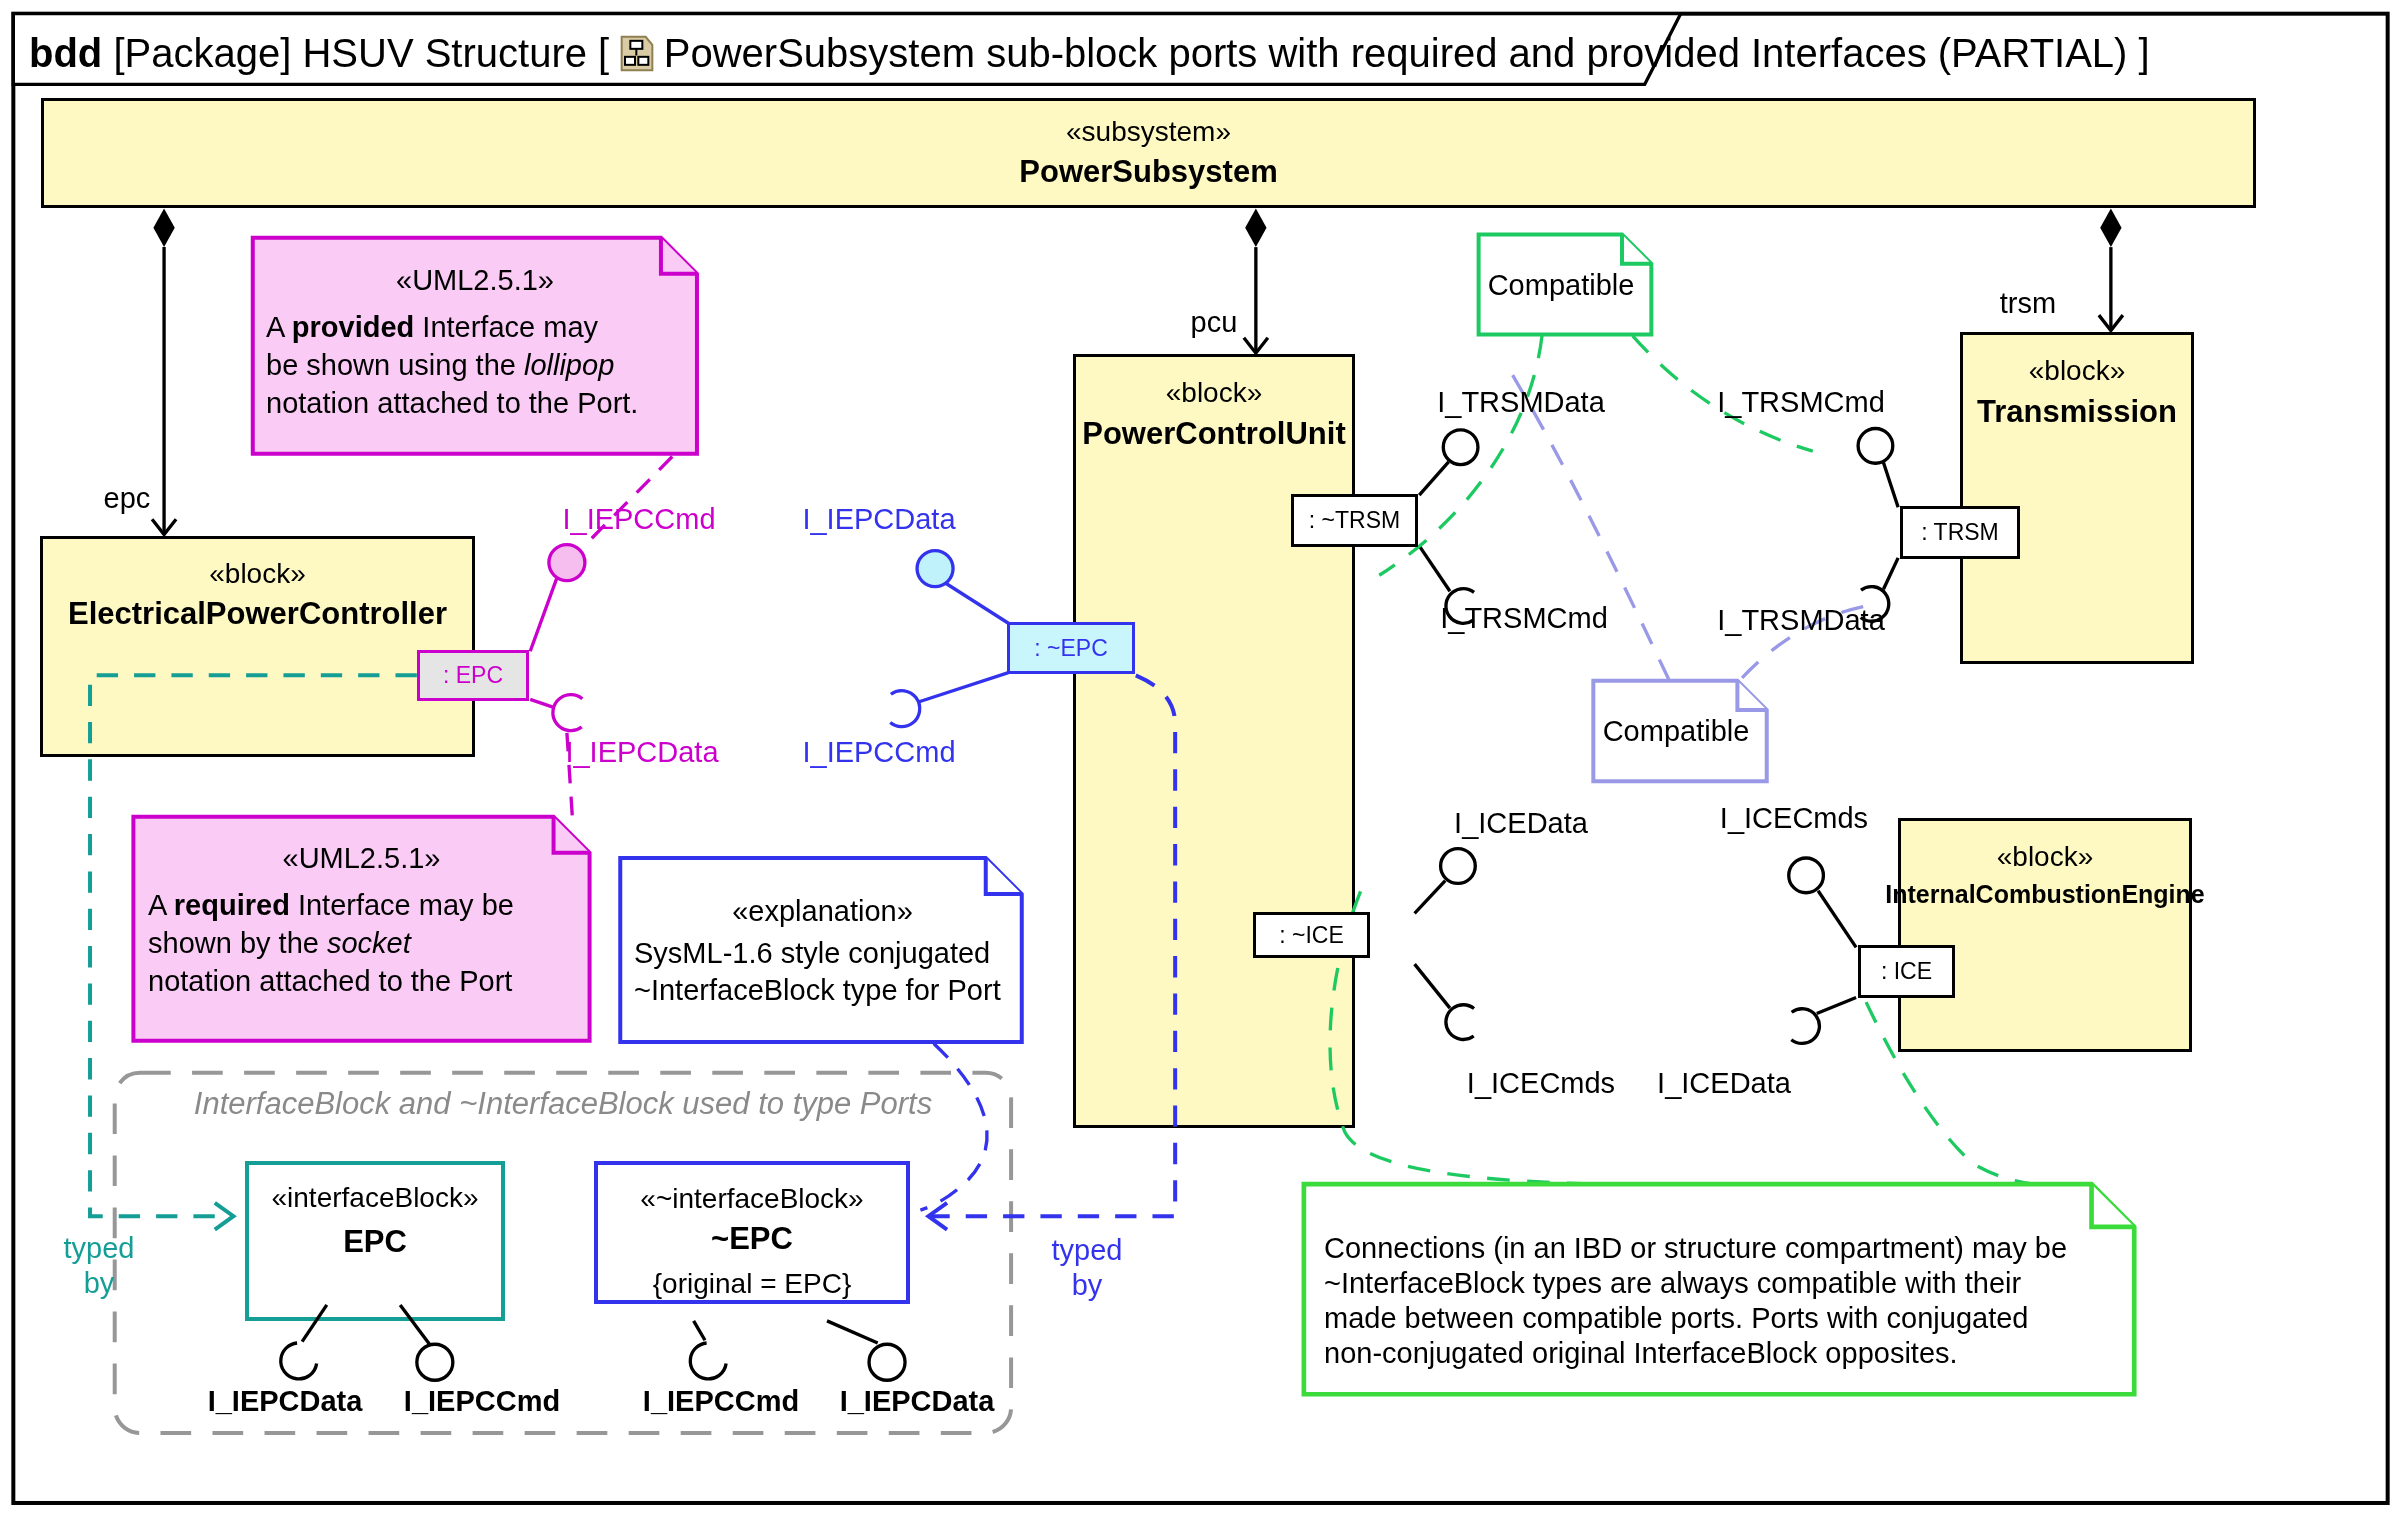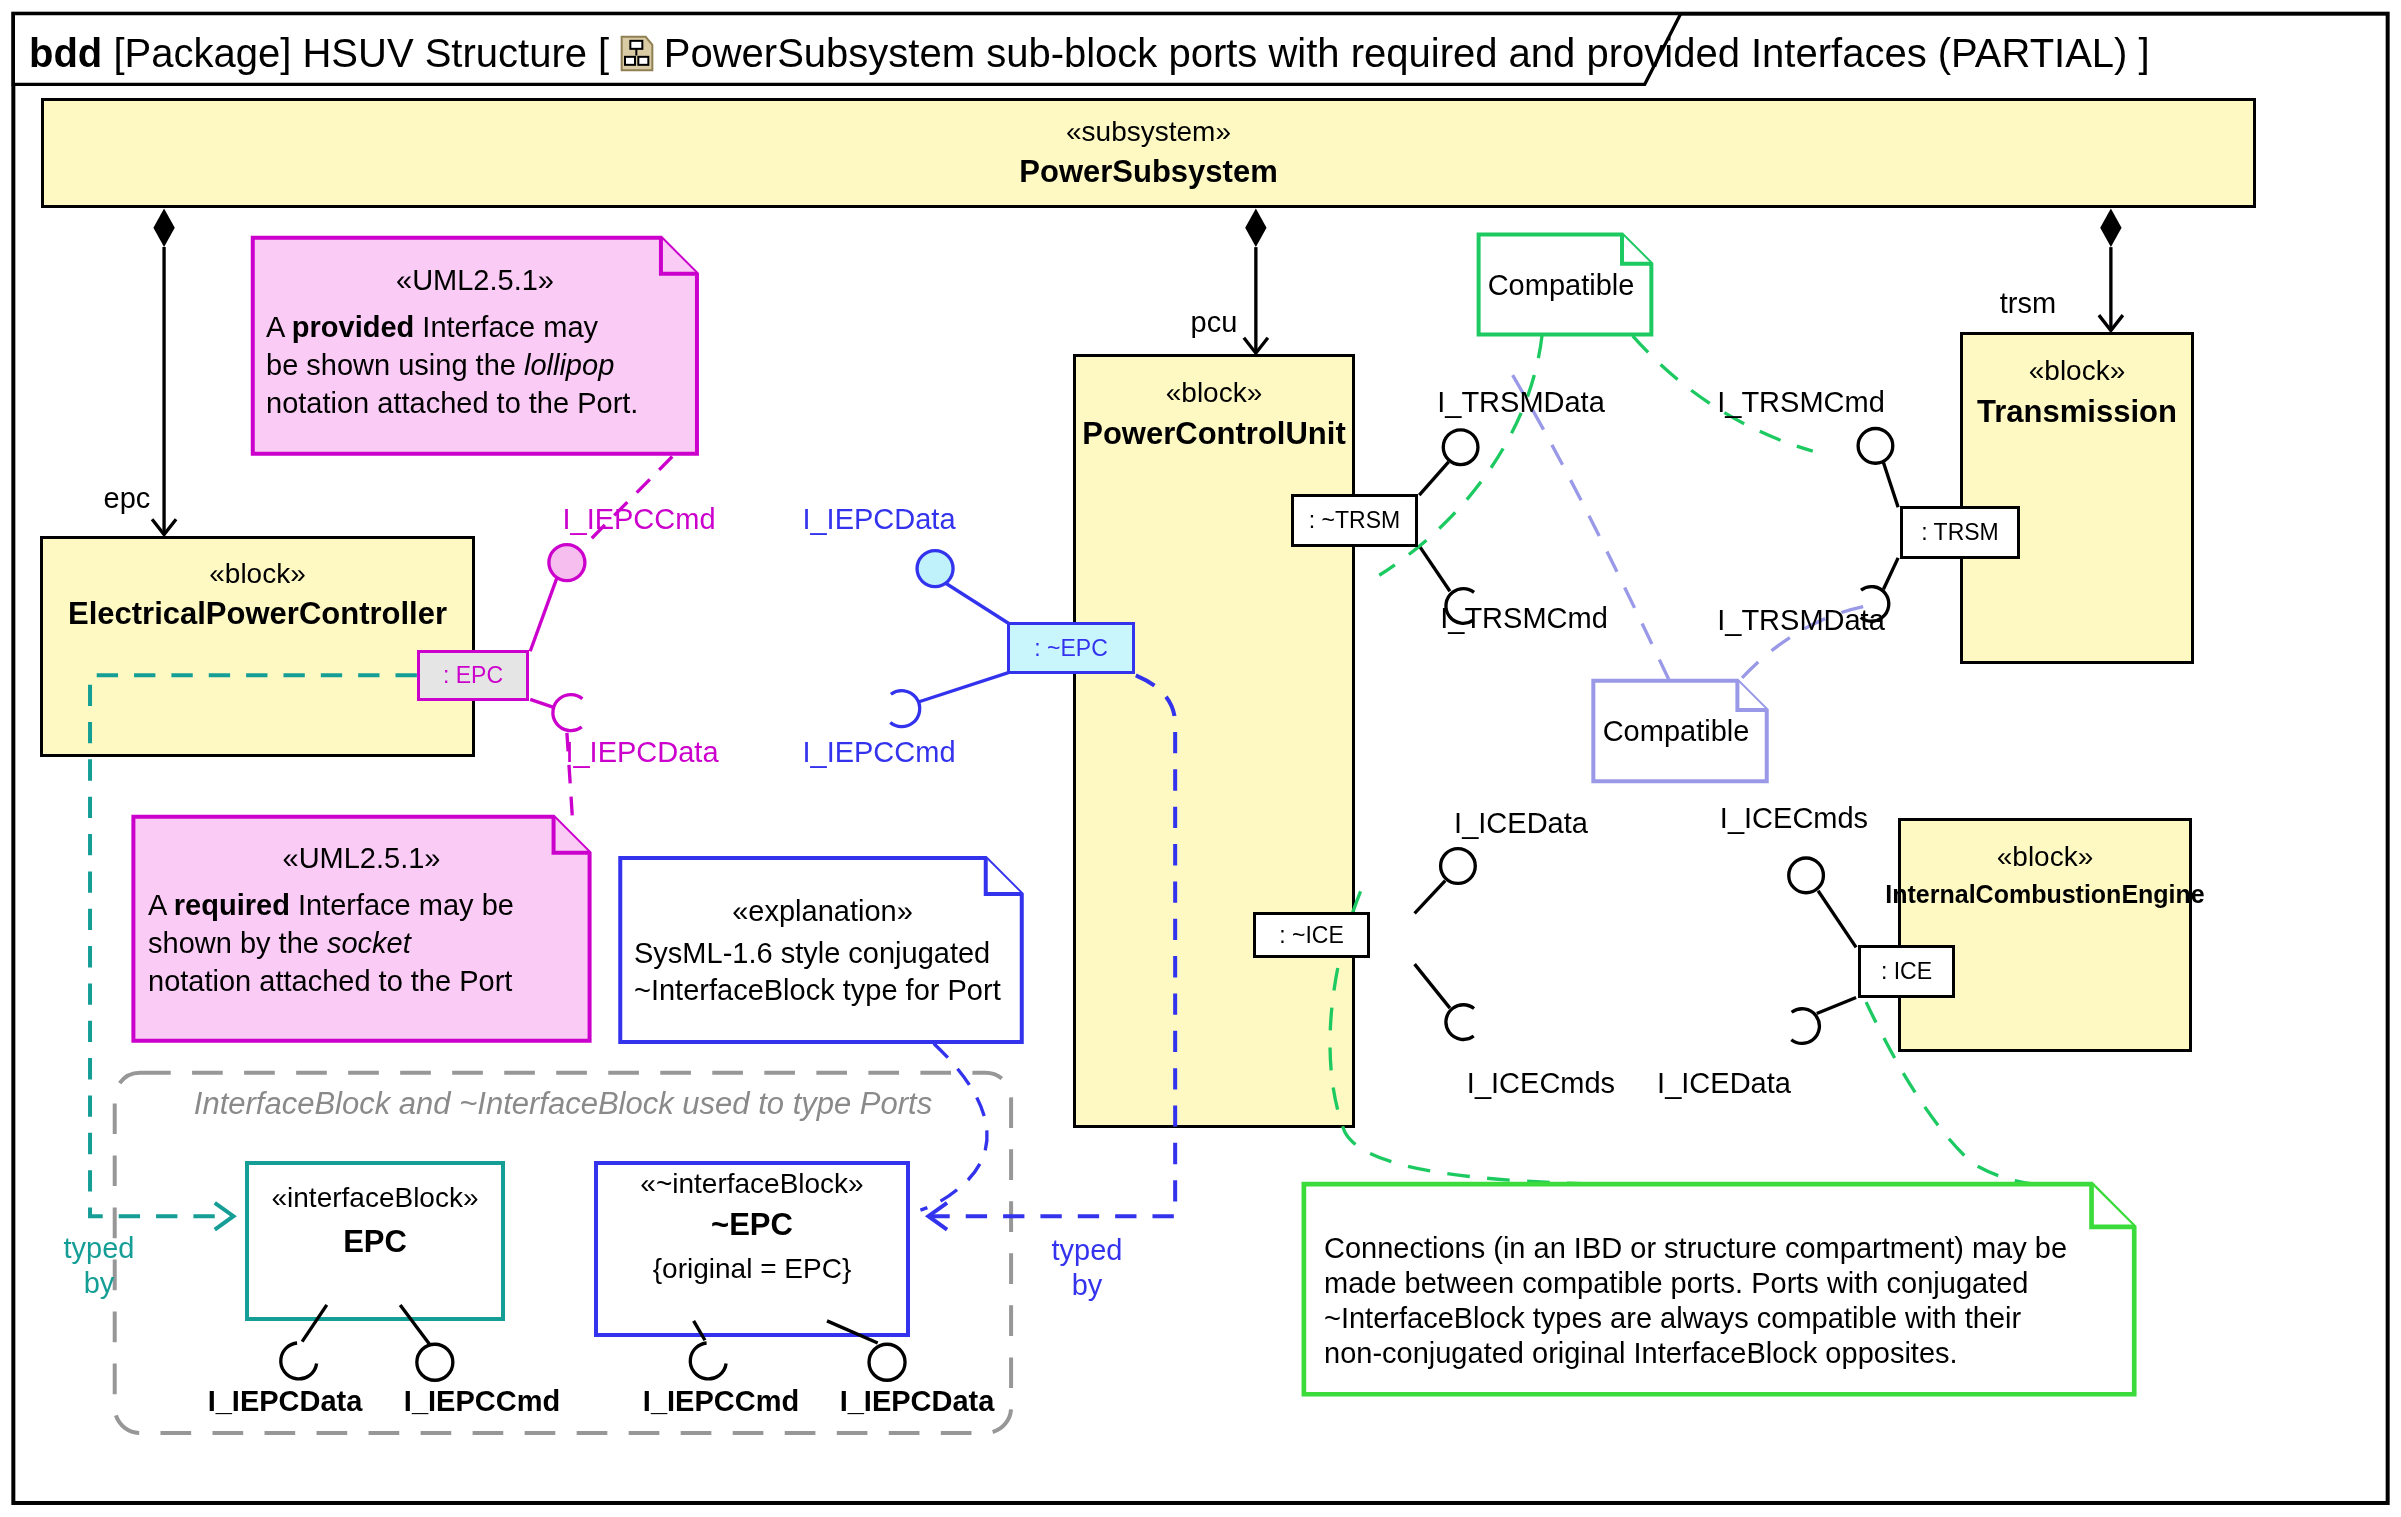--- a/index.html
+++ b/index.html
@@ -168,21 +168,21 @@
 
 <div class="block" style="left:1898px;top:818px;width:294px;height:234px;padding-top:20px;">
   <div class="st">«block»</div>
   <div class="nm" style="font-size:25px;">InternalCombustionEngine</div>
 </div>
 
 <div class="ifblock" style="left:245px;top:1145px;width:260px;height:160px;border:4px solid #149E96;padding-top:17.3px;">
   <div class="st" style="font-size:28px;">«interfaceBlock»</div>
   <div class="nm" style="font-size:31px;font-weight:bold;margin-top:9.3px;">EPC</div>
 </div>
-<div class="ifblock" style="left:594px;top:1145px;width:316px;height:176px;border:4px solid #3333EE;padding-top:3px;">
+<div class="ifblock" style="left:594px;top:1145px;width:316px;height:143px;border:4px solid #3333EE;padding-top:3px;justify-content:flex-end;">
   <div class="st" style="font-size:28px;">«~interfaceBlock»</div>
   <div class="nm" style="font-size:31px;font-weight:bold;margin-top:6.7px;">~EPC</div>
   <div style="font-size:28px;margin-top:10.7px;">{original = EPC}</div>
 </div>
 
 <div class="port" style="left:417px;top:650px;width:112px;height:51px;border-color:#CC00CC;color:#CC00CC;background:#e5e5e5;">
     <span>: EPC</span>
   </div>
 <div class="port" style="left:1007px;top:622px;width:128px;height:52px;border-color:#3333EE;color:#3333EE;background:#C9F6FD;">
     <span>: ~EPC</span>
@@ -253,17 +253,17 @@
   <div class="c">«explanation»</div>
   <div style="margin-top:5.3px;">SysML-1.6 style conjugated</div>
   <div>~InterfaceBlock type for Port</div>
 </div>
 
 <div class="lbl" style="left:1561px;top:269px;">Compatible</div>
 <div class="lbl" style="left:1676px;top:715px;">Compatible</div>
 
 <div class="notetext" style="left:1324px;top:1231px;width:794px;font-size:29px;line-height:35px;">
   <div>Connections (in an IBD or structure compartment) may be</div>
+  <div>~InterfaceBlock types are always compatible with their</div>
   <div>made between compatible ports. Ports with conjugated</div>
-  <div>~InterfaceBlock types are always compatible with their</div>
   <div>non-conjugated original InterfaceBlock opposites.</div>
 </div>
 
 
 </body></html>

